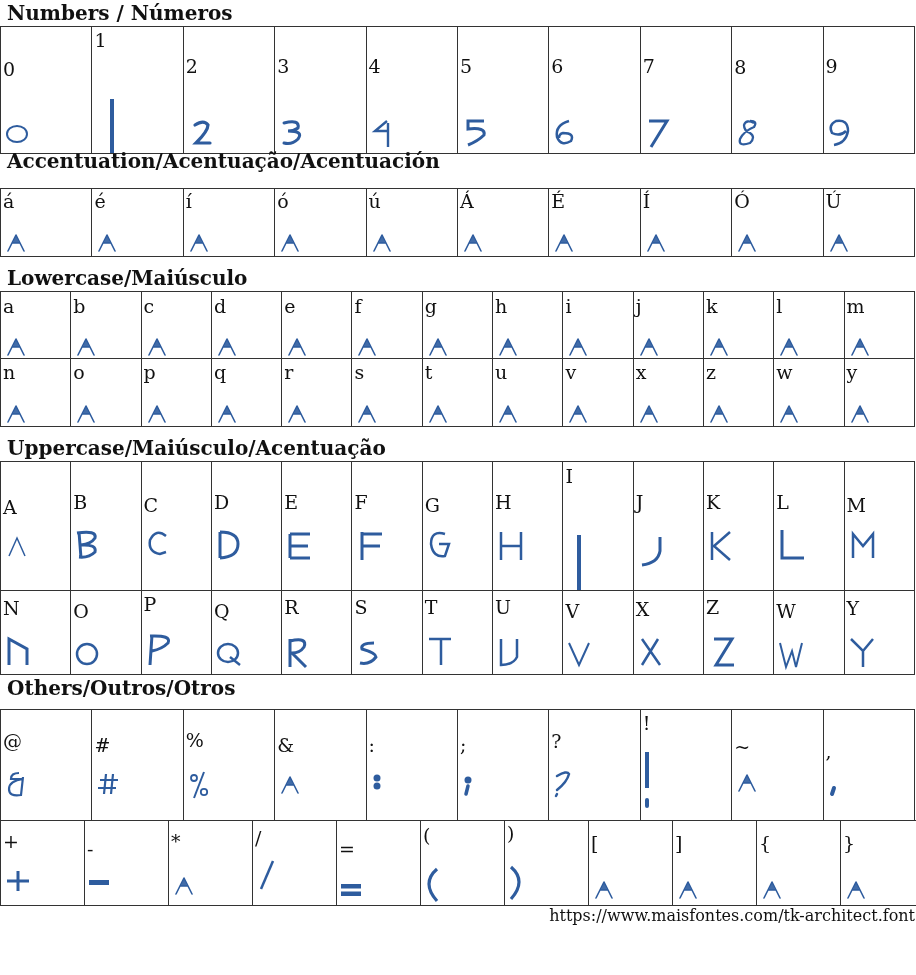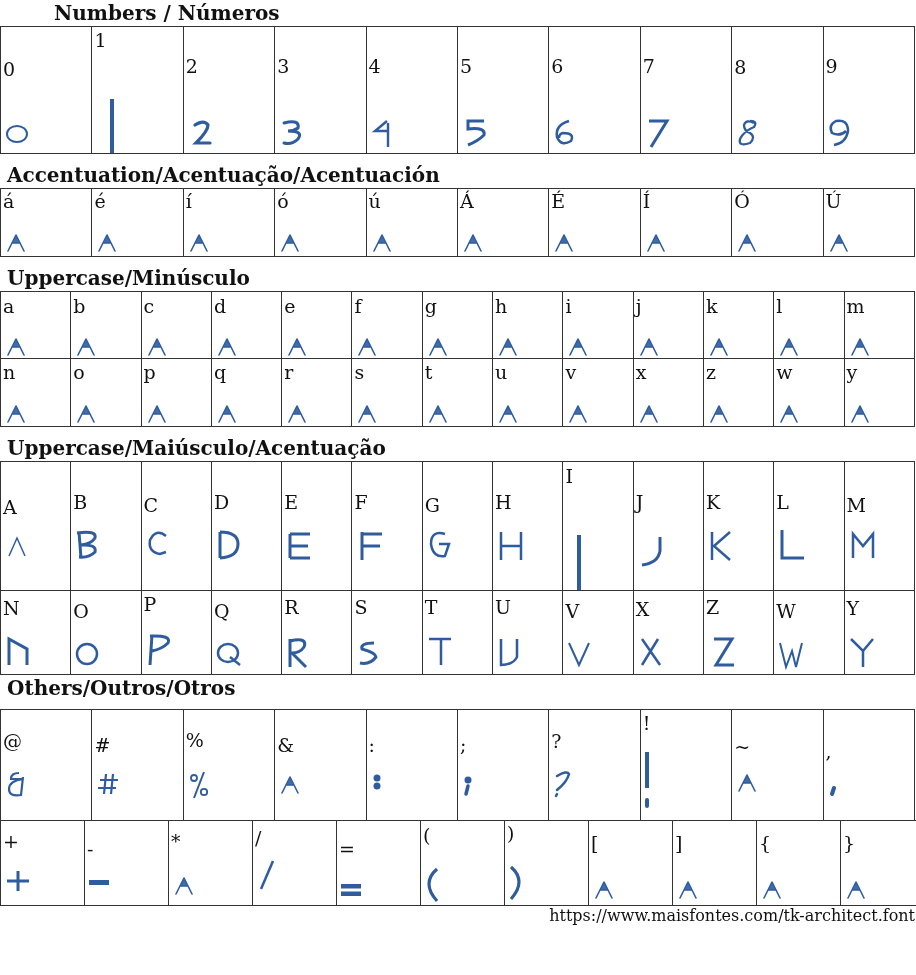--- a/index.html
+++ b/index.html
@@ -12,21 +12,21 @@
   table.grid td { border: 1px solid #333; padding: 0; vertical-align: top; position: relative; overflow: hidden; }
   .lbl { position: absolute; left: 2px; font-size: 19px; line-height: 20px; font-family: "DejaVu Serif", serif; color:#111; }
   .glyph { position: absolute; left: 0; top: 0; width: 100%; height: 100%; }
   .glyph svg { position: absolute; overflow: visible; }
   .footer { position: absolute; right: 1px; top: 906px; font-size: 16px; font-family: "DejaVu Serif", serif; color:#111; }
 </style>
 </head>
 <body>
 
 <div class="section" style="top:0;">
-  <h2 class="sec-title" style="top:1px;margin-left:47px;">Numbers / Números</h2>
+  <h2 class="sec-title" style="top:1px;">Numbers / Números</h2>
   <table class="grid" style="top:26px;width:915px;">
     <tbody>
         <tr style="height:127px;">
       <td>
             <span class="lbl" style="top:32px;">0</span>
             <span class="glyph">
               <svg width="26" height="30" viewBox="0 0 26 30" style="left:4px;top:92px">
                 <ellipse cx="12" cy="15" rx="10" ry="8" stroke="#2e5c9e" stroke-width="2" fill="none"></ellipse>
               </svg>
             </span>
@@ -102,21 +102,21 @@
                 <path d="M18 12 Q12 18 4 14 Q0 6 8 2 Q20 0 20 12 Q18 24 6 26" stroke="#2e5c9e" stroke-width="2.5" fill="none"></path>
               </svg>
             </span>
           </td>
     </tr>
   </tbody>
     </table>
 </div>
 
 <div class="section" style="top:0;">
-  <h2 class="sec-title" style="top:163px;">Accentuation/Acentuação/Acentuación</h2>
+  <h2 class="sec-title" style="top:149px;">Accentuation/Acentuação/Acentuación</h2>
   <table class="grid" style="top:188px;width:915px;">
     <tbody>
         <tr style="height:68px;" id="acc-row">
           <td>
             <span class="lbl" style="top: 2px;">á</span>
             <span class="glyph">
               <svg width="24" height="24" viewBox="0 0 24 24" style="left:3px;top:40px">
                 <path d="M4 22 L12 6 L20 22 M8.5 14 L15.5 14" stroke="#2e5c9e" stroke-width="1.6" fill="none" stroke-linecap="round" stroke-linejoin="round"></path>
                 <path d="M8.5 14 L15.5 14 L12 6 Z" fill="#2e5c9e" opacity=".9"></path>
               </svg>
@@ -202,21 +202,21 @@
                 <path d="M8.5 14 L15.5 14 L12 6 Z" fill="#2e5c9e" opacity=".9"></path>
               </svg>
             </span>
           </td>
         </tr>
   </tbody>
     </table>
 </div>
 
 <div class="section" style="top:0;">
-  <h2 class="sec-title" style="top:266px;">Uppercase/Minúsculo</h2>
+  <h2 class="sec-title" style="top:266px;">Lowercase/Maiúsculo</h2>
   <table class="grid" style="top:291px;width:915px;">
     <tbody>
         <tr style="height:67px;" id="low-row-0">
           <td>
             <span class="lbl" style="top: 4px;">a</span>
             <span class="glyph">
               <svg width="24" height="24" viewBox="0 0 24 24" style="left:3px;top:41px">
                 <path d="M4 22 L12 6 L20 22 M8.5 14 L15.5 14" stroke="#2e5c9e" stroke-width="1.6" fill="none" stroke-linecap="round" stroke-linejoin="round"></path>
                 <path d="M8.5 14 L15.5 14 L12 6 Z" fill="#2e5c9e" opacity=".9"></path>
               </svg>

